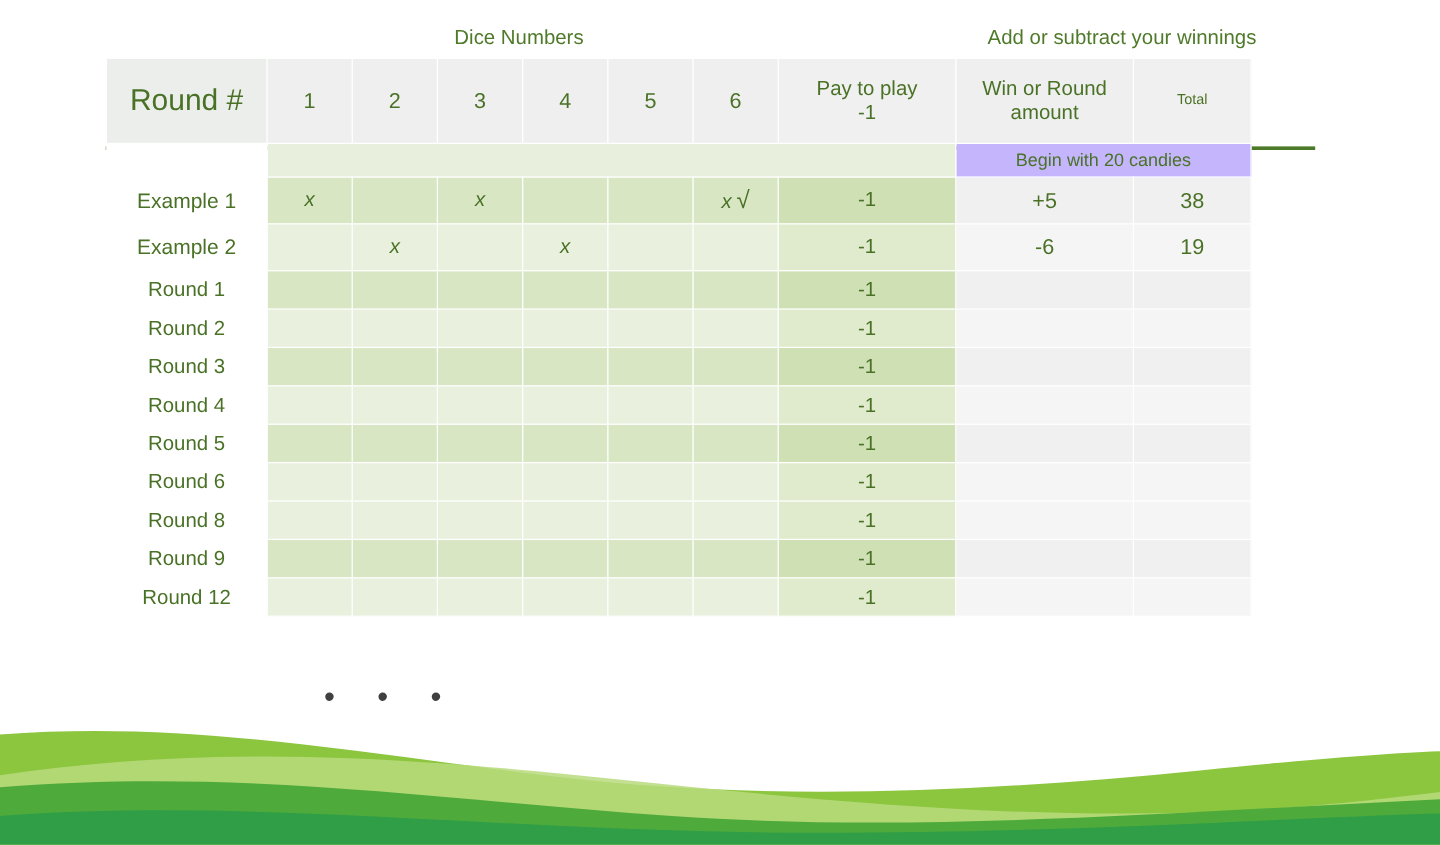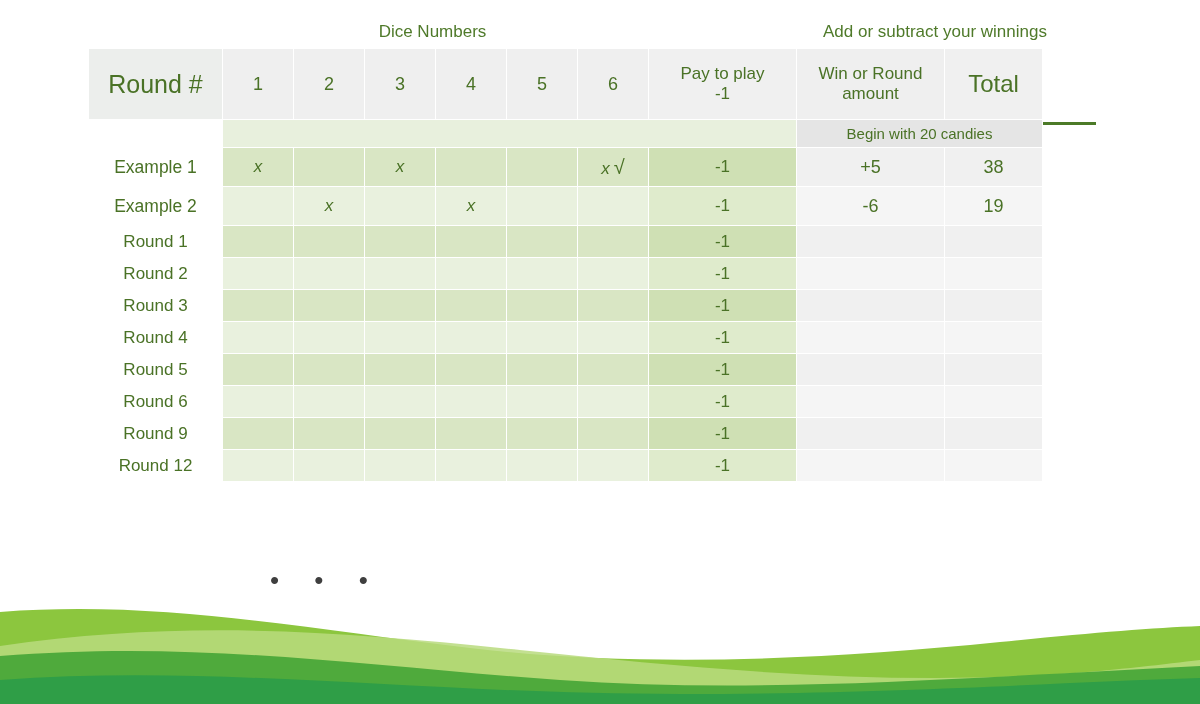--- a/index.html
+++ b/index.html
@@ -84,40 +84,40 @@
     line-height: 1.15;
     border: 1px solid #ffffff;
   }
   tr.hdr td.round-head {
     background: #eceeec;
     font-size: 25px;
   }
   tr.hdr td.die-head { background: #efefef; }
   tr.hdr td.pay-head { background: #f0f0f0; font-size: 17px; }
   tr.hdr td.wl-head  { background: #efefef; font-size: 17px; }
-  tr.hdr td.tot-head { background: #f0f0f0; font-size: 24px; }
+  tr.hdr td.tot-head { background: #f0f0f0; font-size: 12px; }
 
   
   .header-rule {
     position: absolute;
     top: 122px;
     left: 88px;
     width: 1008px;
     height: 3px;
     background: #4c7a28;
   }
 
   
   tr.begin td {
     height: 27px;
     font-size: 15px;
   }
   td.begin-blankdice { background: #e8f0dd; }
   td.begin-note {
-    background: #e5e5e5;
+    background: #c4b5fd;
     color: #4a7226;
     font-size: 15px;
   }
 
   
   tr.body td { height: 31px; }
   td.label {
     background: #ffffff;
     color: #4a7226;
     text-align: right;
@@ -304,20 +304,32 @@
             <td class="die-b"></td>
             <td class="die-b"></td>
             <td class="die-b"></td>
             <td class="die-b"></td>
             <td class="die-b"></td>
             <td class="pay-b">-1</td>
             <td class="num-b"></td>
             <td class="num-b"></td>
           </tr>
           <tr class="body">
+            <td class="label">Round 8</td>
+            <td class="die-b"></td>
+            <td class="die-b"></td>
+            <td class="die-b"></td>
+            <td class="die-b"></td>
+            <td class="die-b"></td>
+            <td class="die-b"></td>
+            <td class="pay-b">-1</td>
+            <td class="num-b"></td>
+            <td class="num-b"></td>
+          </tr>
+          <tr class="body">
             <td class="label">Round 9</td>
             <td class="die-a"></td>
             <td class="die-a"></td>
             <td class="die-a"></td>
             <td class="die-a"></td>
             <td class="die-a"></td>
             <td class="die-a"></td>
             <td class="pay-a">-1</td>
             <td class="num-a"></td>
             <td class="num-a"></td>

